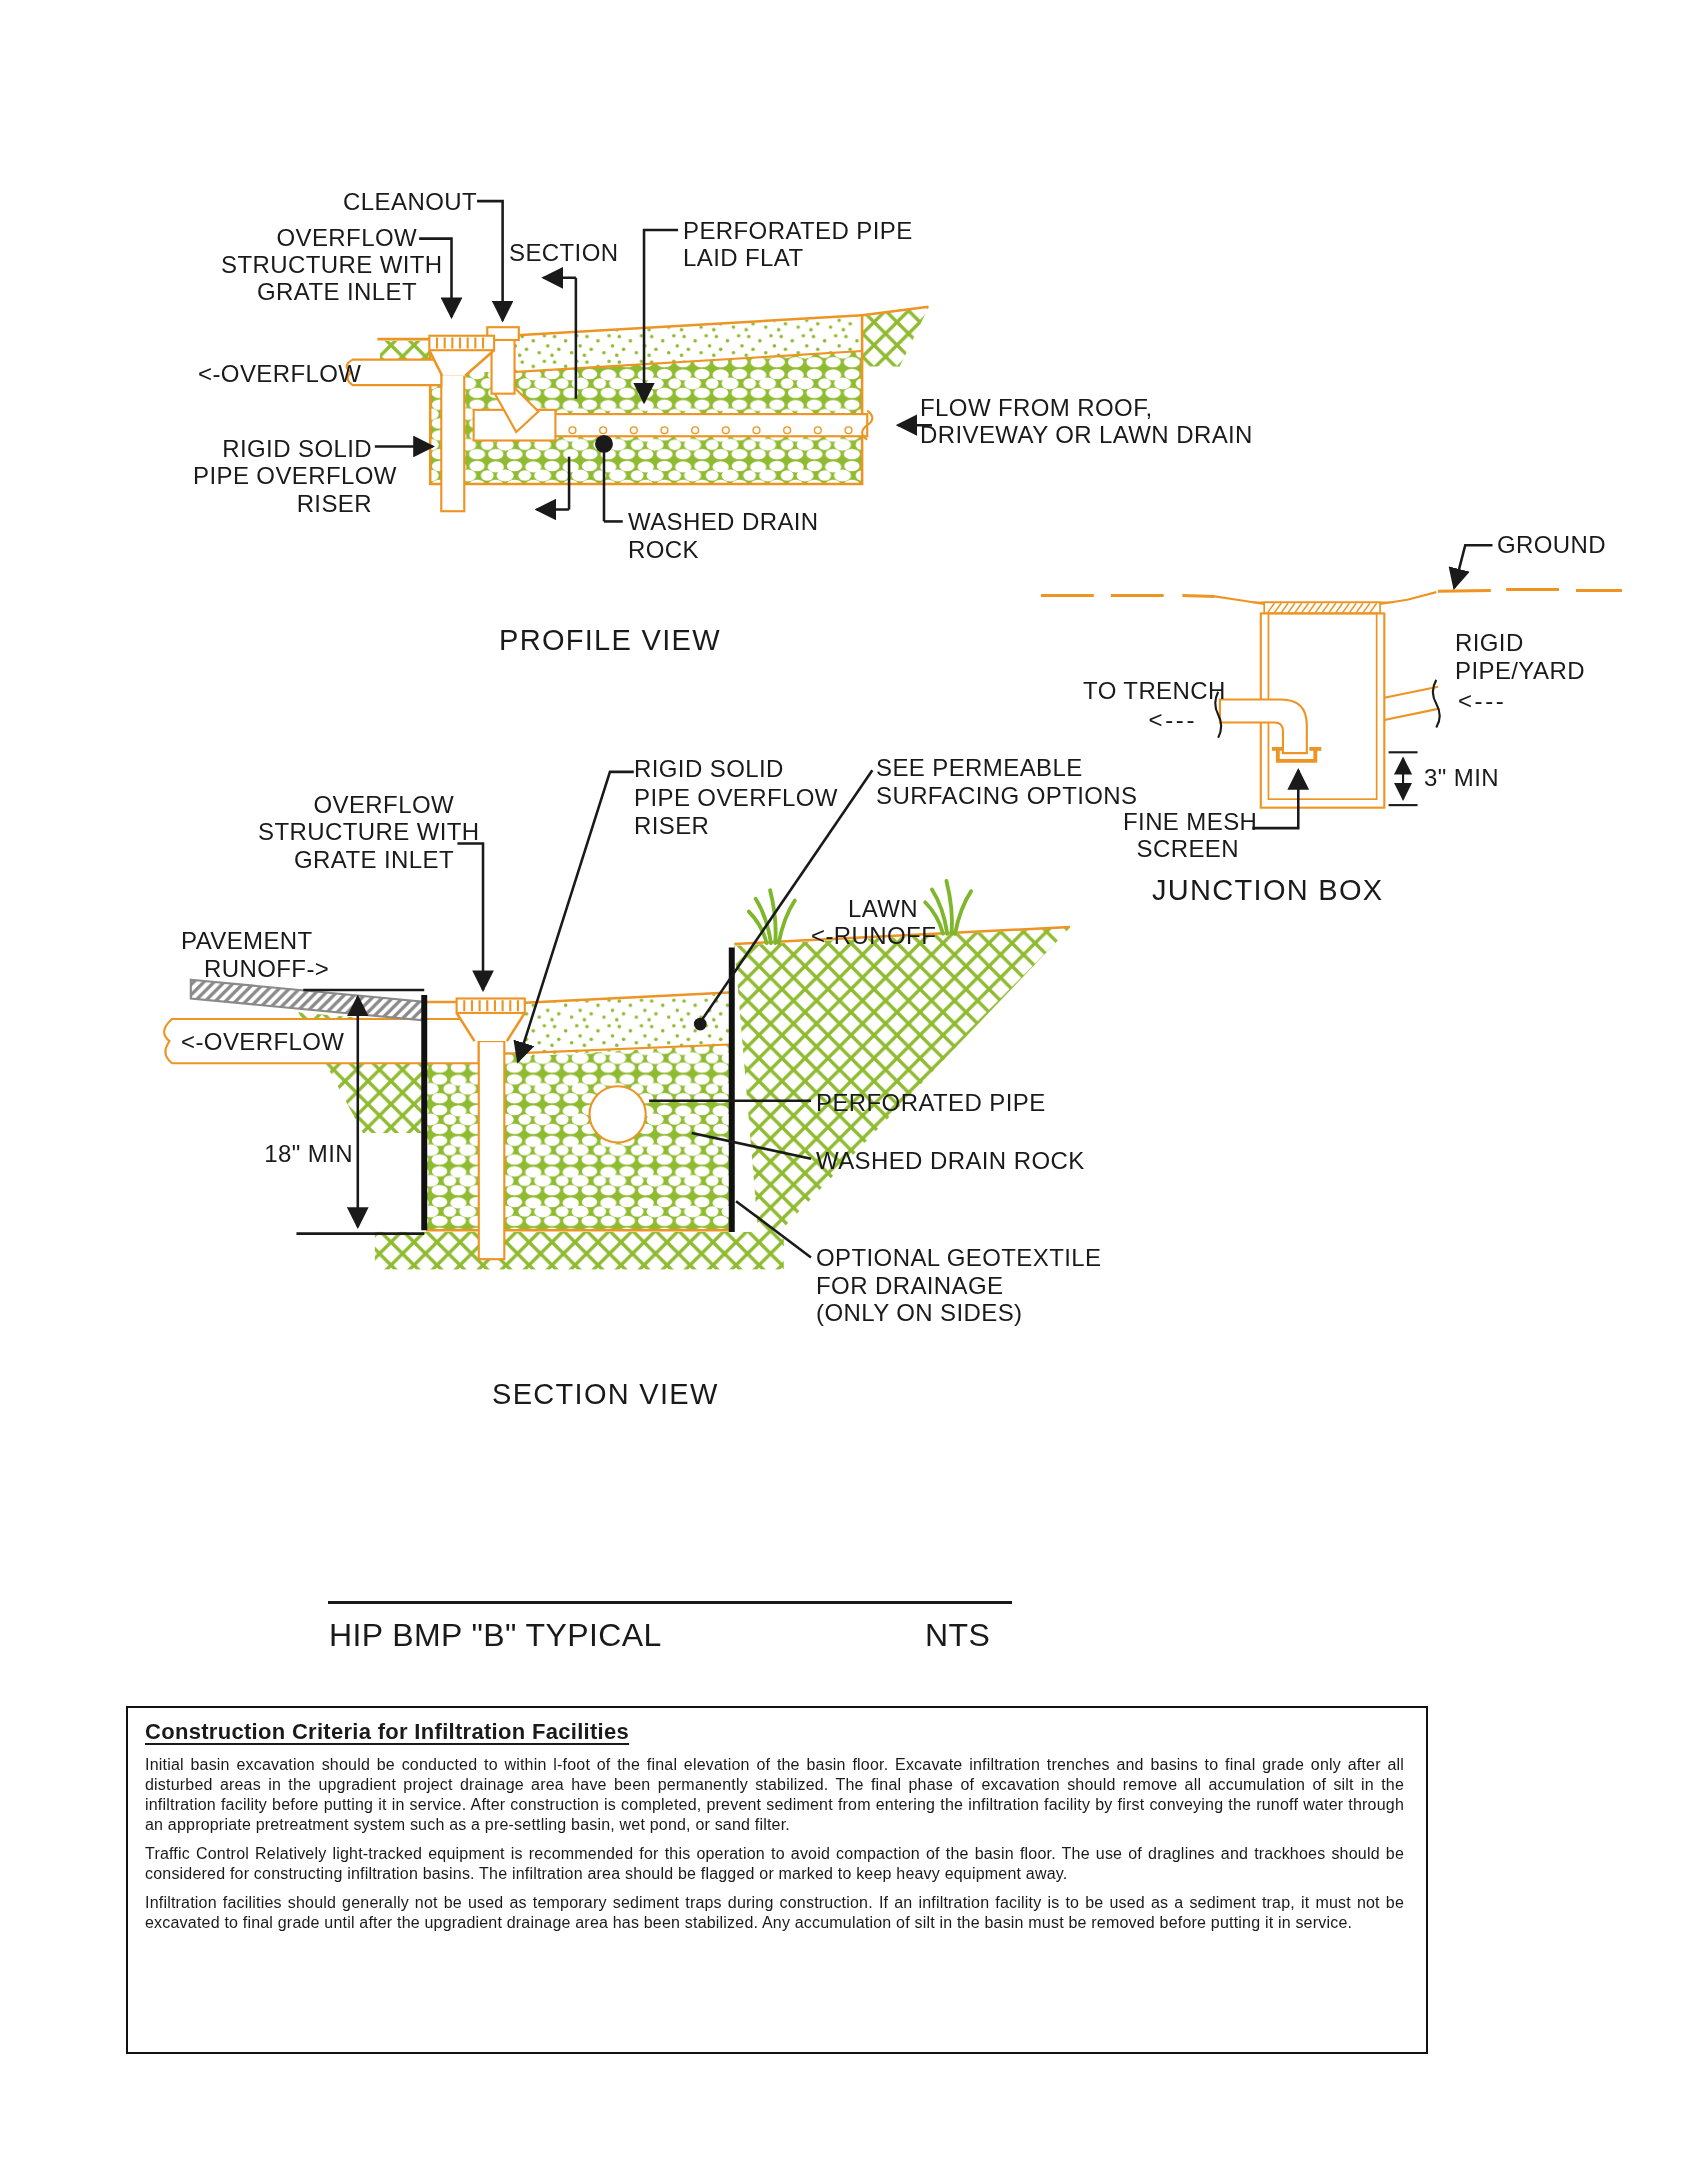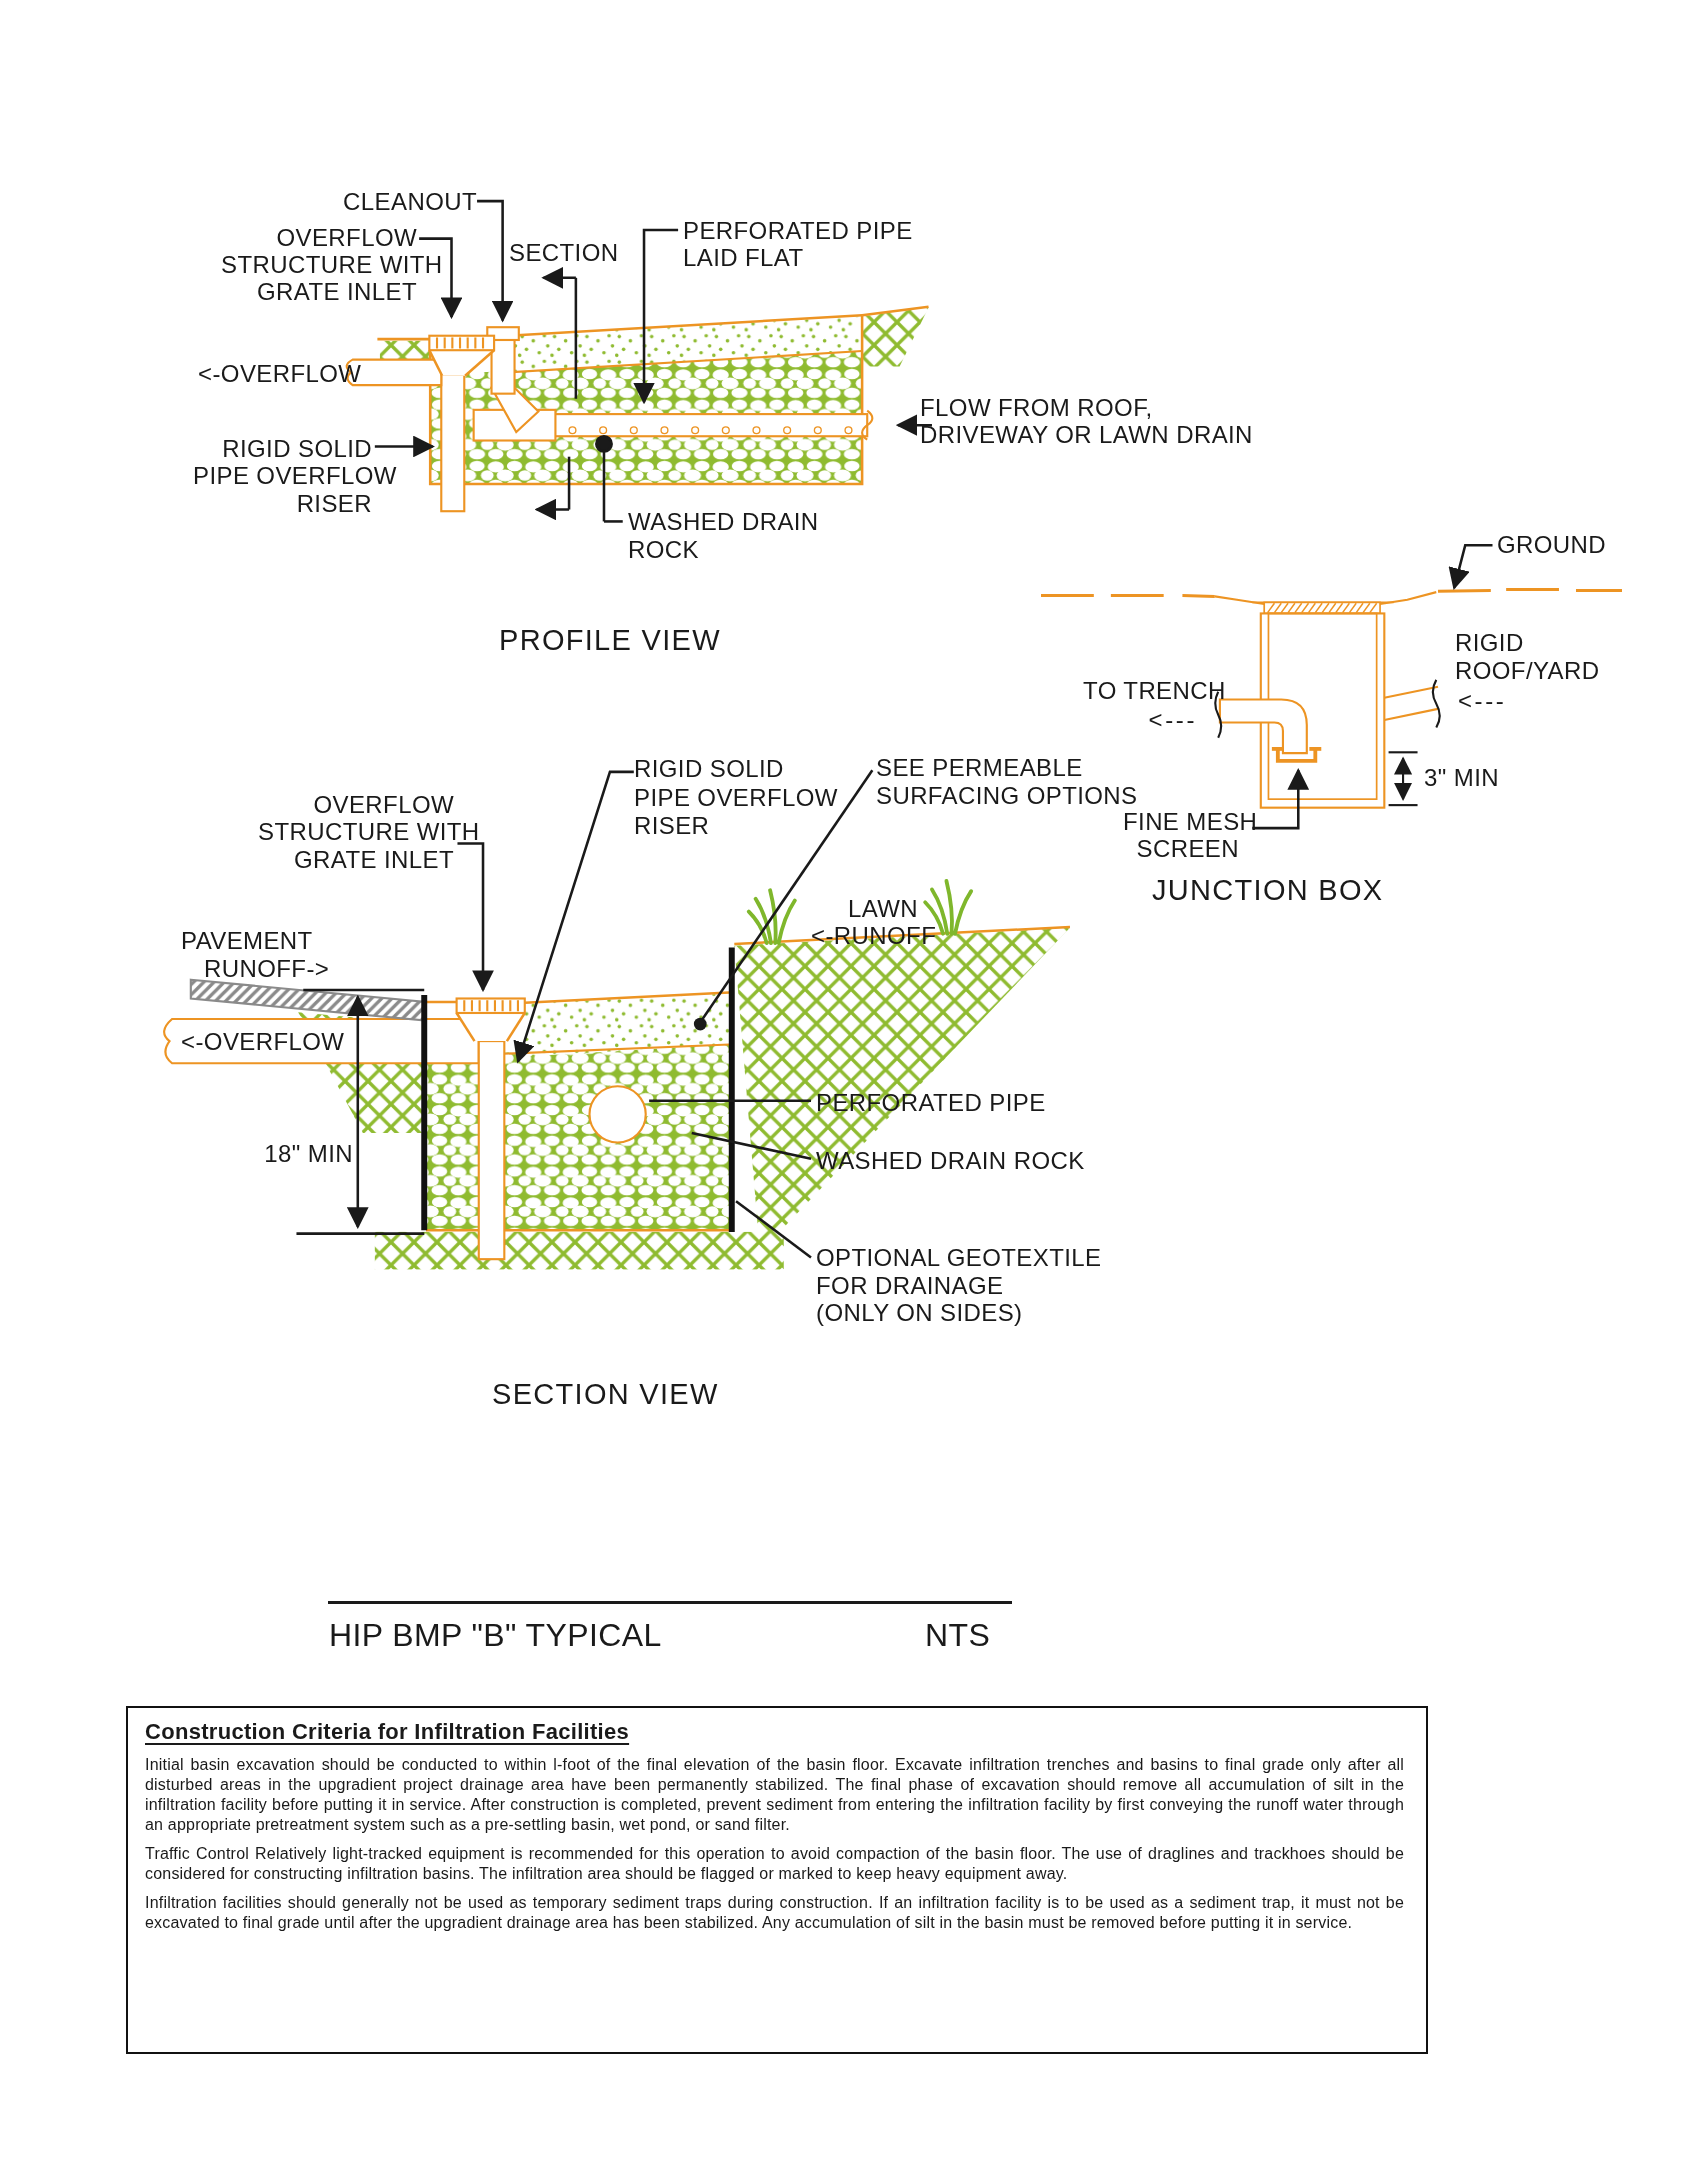--- a/index.html
+++ b/index.html
@@ -289,21 +289,21 @@
 <div class="lbl" style="left:920px;top:422px;">DRIVEWAY OR LAWN DRAIN</div>
 <div class="lbl r" style="left:193px;top:436px;width:179px;">RIGID SOLID</div>
 <div class="lbl r" style="left:193px;top:463px;width:179px;">PIPE OVERFLOW</div>
 <div class="lbl r" style="left:193px;top:491px;width:179px;">RISER</div>
 <div class="lbl" style="left:628px;top:509px;">WASHED DRAIN</div>
 <div class="lbl" style="left:628px;top:537px;">ROCK</div>
 <div class="vtitle" style="left:499px;top:624px;">PROFILE VIEW</div>
 
 <div class="lbl" style="left:1497px;top:532px;">GROUND</div>
 <div class="lbl" style="left:1455px;top:630px;">RIGID</div>
-<div class="lbl" style="left:1455px;top:658px;">ROOF/YARD</div>
+<div class="lbl" style="left:1455px;top:658px;">PIPE/YARD</div>
 <div class="lbl" style="left:1458px;top:688px;letter-spacing:2.6px;">&lt;---</div>
 <div class="lbl r" style="left:1083px;top:678px;width:119px;">TO TRENCH</div>
 <div class="lbl r" style="left:1103px;top:707px;width:94px;letter-spacing:2.6px;">&lt;---</div>
 <div class="lbl" style="left:1424px;top:765px;">3" MIN</div>
 <div class="lbl r" style="left:1123px;top:809px;width:128px;">FINE MESH</div>
 <div class="lbl r" style="left:1120px;top:836px;width:119px;">SCREEN</div>
 <div class="vtitle" style="left:1152px;top:874px;">JUNCTION BOX</div>
 
 <div class="lbl r" style="left:284px;top:792px;width:170px;">OVERFLOW</div>
 <div class="lbl r" style="left:258px;top:819px;width:196px;">STRUCTURE WITH</div>

